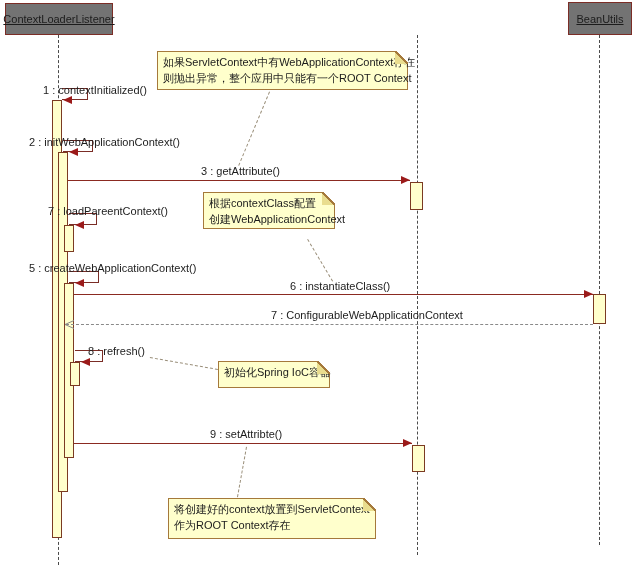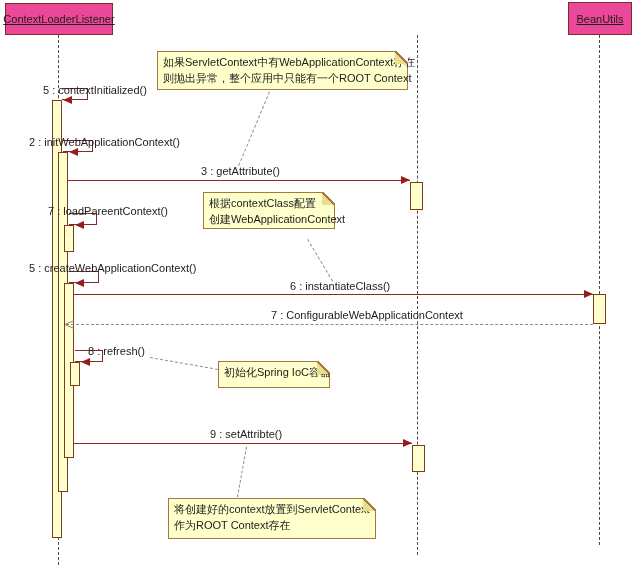--- a/index.html
+++ b/index.html
@@ -1,21 +1,21 @@
 <!DOCTYPE html>
 <html><head>
 <meta charset="utf-8">
 <style>
   html,body{margin:0;padding:0;background:#ffffff;}
   .canvas{
     position:relative;width:640px;height:574px;background:#ffffff;overflow:hidden;
     font-family:"Liberation Sans","DejaVu Sans",sans-serif;color:#1c1c1c;
   }
   .actor-box{
-    position:absolute;background:#ec4899;border:1px solid #7b2d26;
+    position:absolute;background:#737373;border:1px solid #7b2d26;
     display:flex;align-items:center;justify-content:center;
     font-size:11px;box-sizing:border-box;
   }
   .actor-box .lbl{text-decoration:underline;white-space:nowrap;}
   .lifeline{position:absolute;width:0;border-left:1px dashed #4a4a4a;}
   .act{position:absolute;background:#ffffcc;border:1px solid #7b3a22;box-sizing:border-box;}
   .selfmsg{
     position:absolute;box-sizing:border-box;
     border-top:1px solid #7b2d26;border-right:1px solid #7b2d26;border-bottom:1px solid #7b2d26;
   }
@@ -57,21 +57,21 @@
   <div class="act" style="left:64px;top:283px;width:10px;height:175px;"></div>
   <div class="act" style="left:70px;top:362px;width:10px;height:24px;"></div>
 
   <div class="act" style="left:410px;top:182px;width:13px;height:28px;"></div>
   <div class="act" style="left:412px;top:445px;width:13px;height:27px;"></div>
 
   <div class="act" style="left:593px;top:294px;width:13px;height:30px;"></div>
 
   <div class="selfmsg" style="left:62px;top:88px;width:26px;height:12px;"></div>
   <div class="tri-l" style="left:63px;top:96px;"></div>
-  <div class="mlabel" style="left:43px;top:84px;">5 : contextInitialized()</div>
+  <div class="mlabel" style="left:43px;top:84px;">1 : contextInitialized()</div>
 
   <div class="selfmsg" style="left:63px;top:140px;width:30px;height:12px;"></div>
   <div class="tri-l" style="left:69px;top:148px;"></div>
   <div class="mlabel" style="left:29px;top:136px;">2 : initWebApplicationContext()</div>
 
   <div class="hline" style="left:68px;top:180px;width:342px;"></div>
   <div class="tri-r" style="left:401px;top:176px;"></div>
   <div class="mlabel" style="left:201px;top:165px;">3 : getAttribute()</div>
 
   <div class="selfmsg" style="left:69px;top:213px;width:28px;height:12px;"></div>

